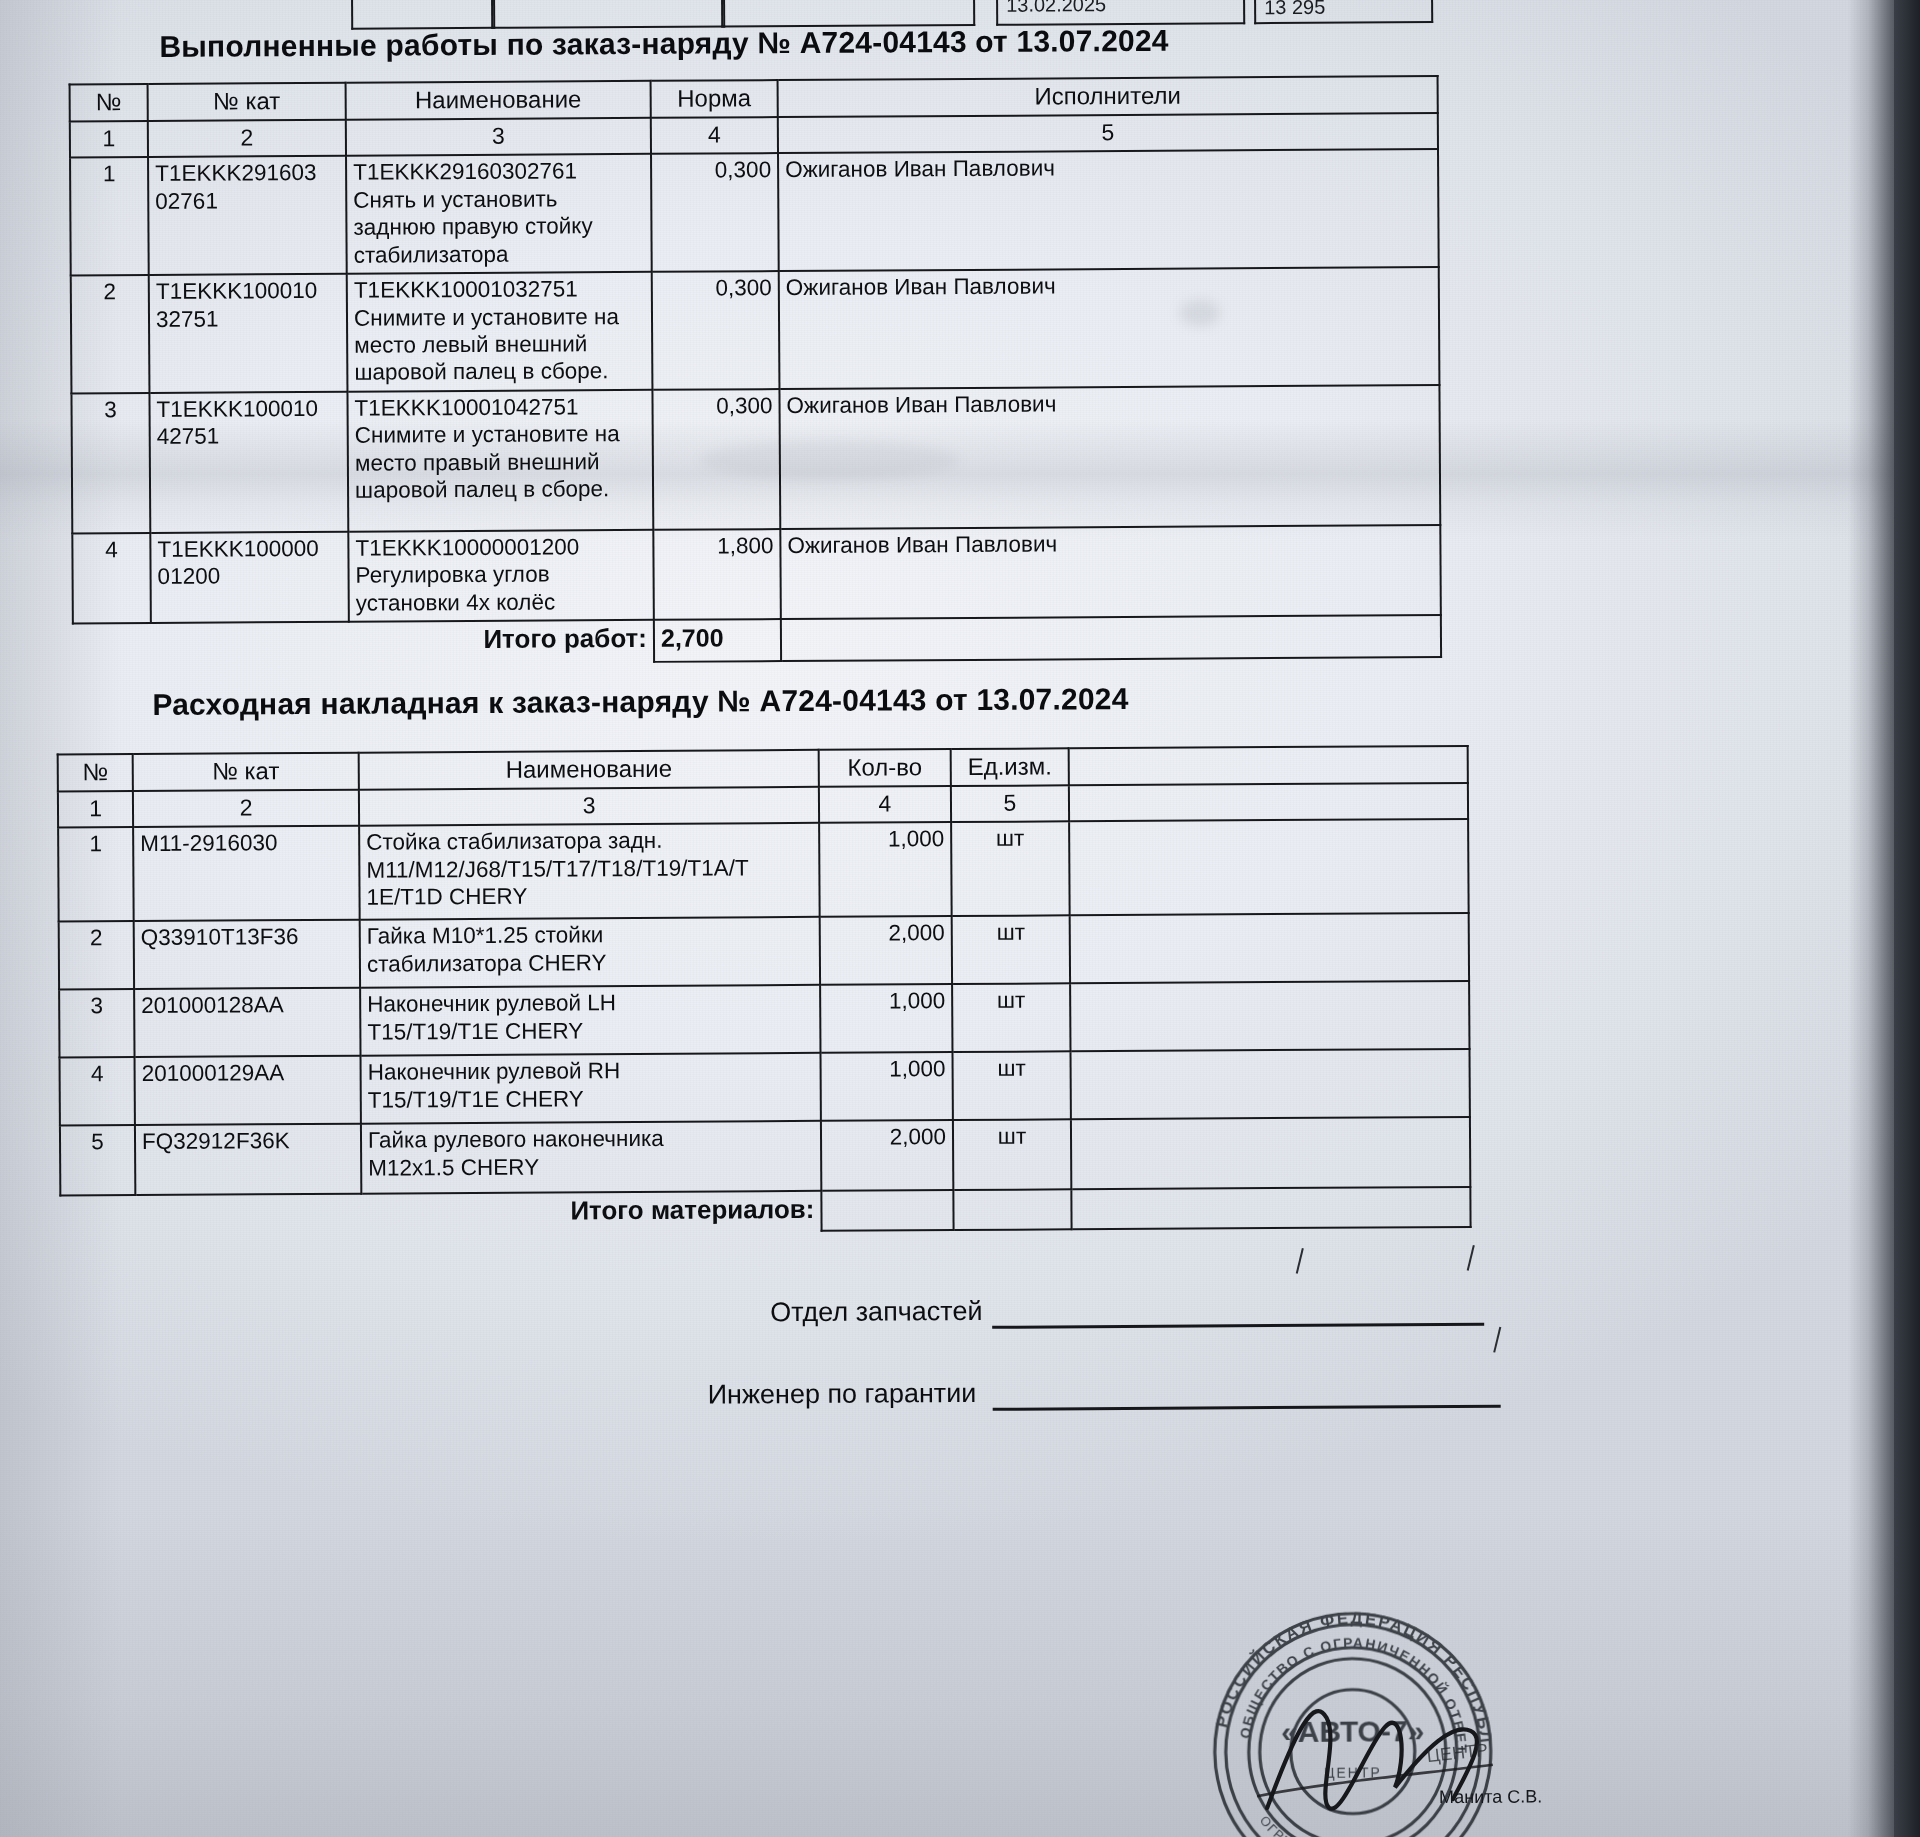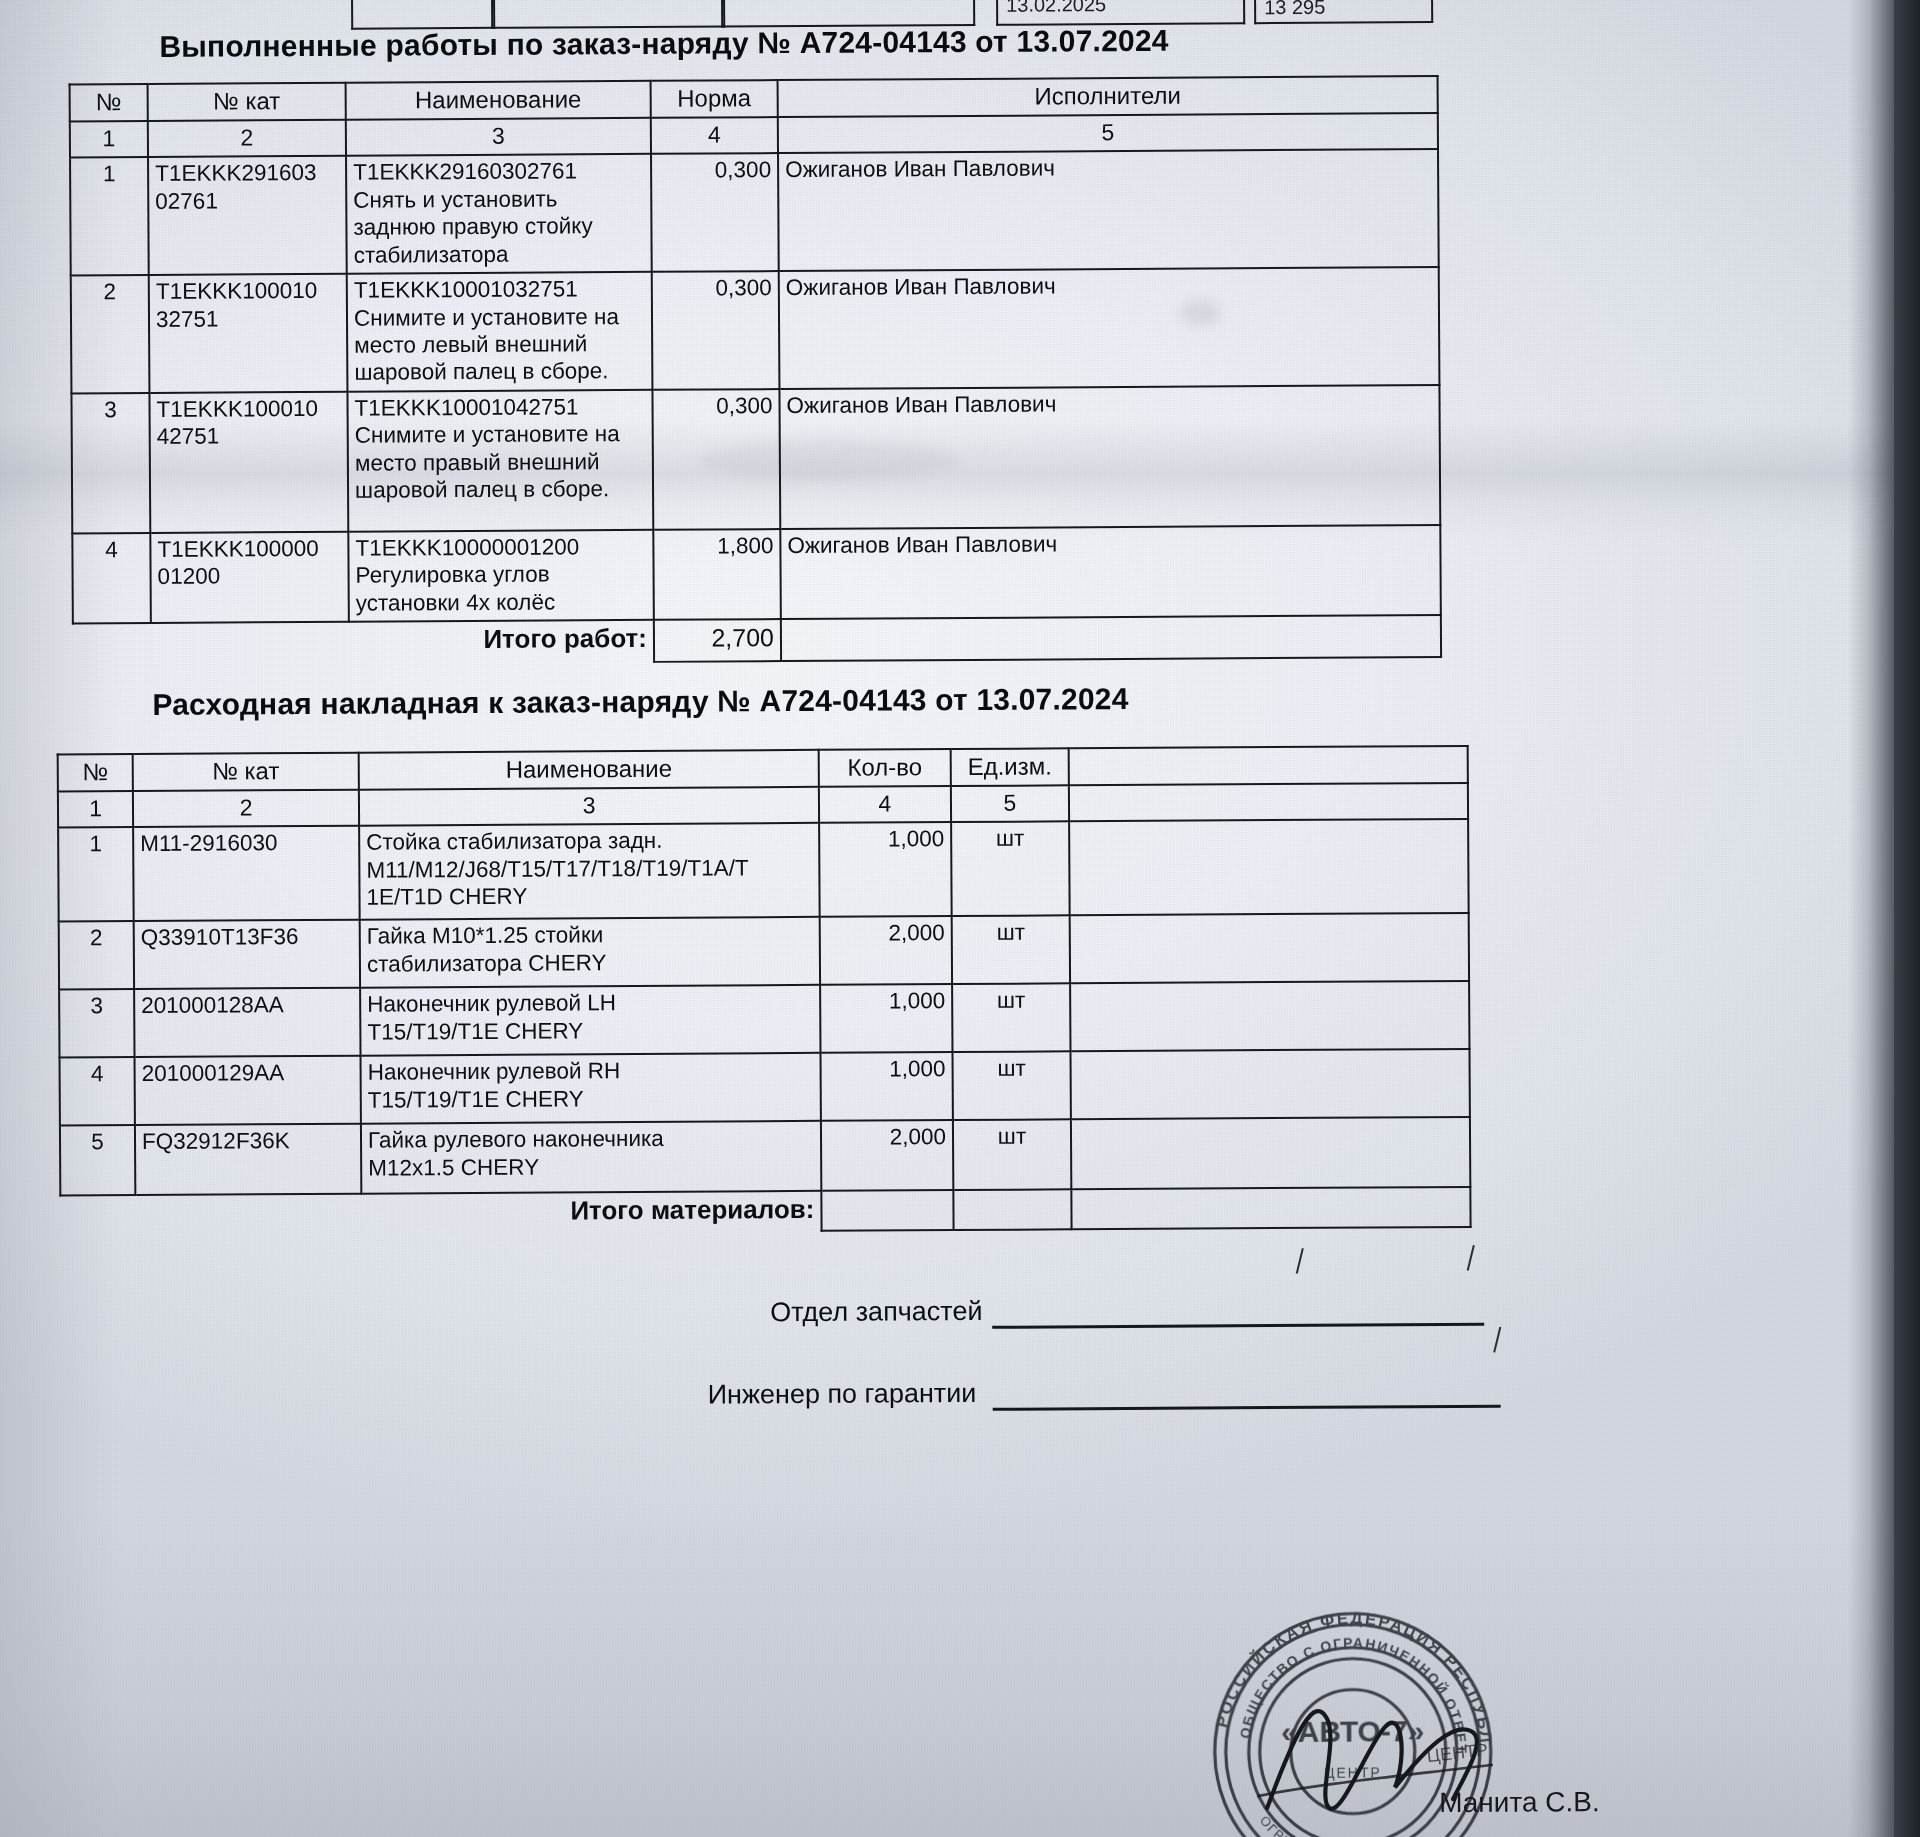--- a/index.html
+++ b/index.html
@@ -86,42 +86,42 @@
     color:#0c0e11;
   }
   .hcell{text-align:center;font-size:24px;padding-top:4px;}
   .numrow td{text-align:center;font-size:23px;}
   .c-center{text-align:center;}
   .c-right{text-align:right;}
   .tot-label{
     text-align:right;font-weight:bold;font-size:26px;border:none !important;
     padding-right:10px;padding-top:6px;
   }
-  .tot-val{text-align:right;font-weight:normal;font-size:25px;}
+  .tot-val{text-align:left;font-weight:bold;font-size:25px;}
 
   
   #topstrip{position:absolute;left:0;top:0;width:100%;height:26px;}
   #topstrip .seg{position:absolute;top:-16px;height:40px;border:2.2px solid #16181c;border-top:none;background:transparent;}
   #topstrip .txt{position:absolute;font-size:20px;color:#1a1d22;white-space:nowrap;}
 
   
   .sig-label{position:absolute;font-size:27px;white-space:nowrap;color:#0b0d10;}
   .sig-line{position:absolute;height:0;border-top:3px solid #15171b;}
   .sig-tick{position:absolute;width:0;border-left:2px solid #2a2d33;height:26px;transform:rotate(14deg);}
 
   
   #stamp{
     position:absolute;left:1196px;top:1604px;width:300px;height:300px;
     opacity:.80;
     filter:blur(.25px);
   }
   #stamp svg{display:block;}
   .stamp-name{
     position:absolute;left:1432px;top:1790px;
-    font-size:28px;color:#15171c;white-space:nowrap;
+    font-size:18px;color:#15171c;white-space:nowrap;
   }
   .stamp-frag{
     position:absolute;font-size:18px;color:#23262c;white-space:nowrap;opacity:.75;
   }
   
   .smudge{position:absolute;border-radius:50%;background:rgba(120,126,136,.16);filter:blur(6px);pointer-events:none;}
 </style>
 </head>
 <body>
 

